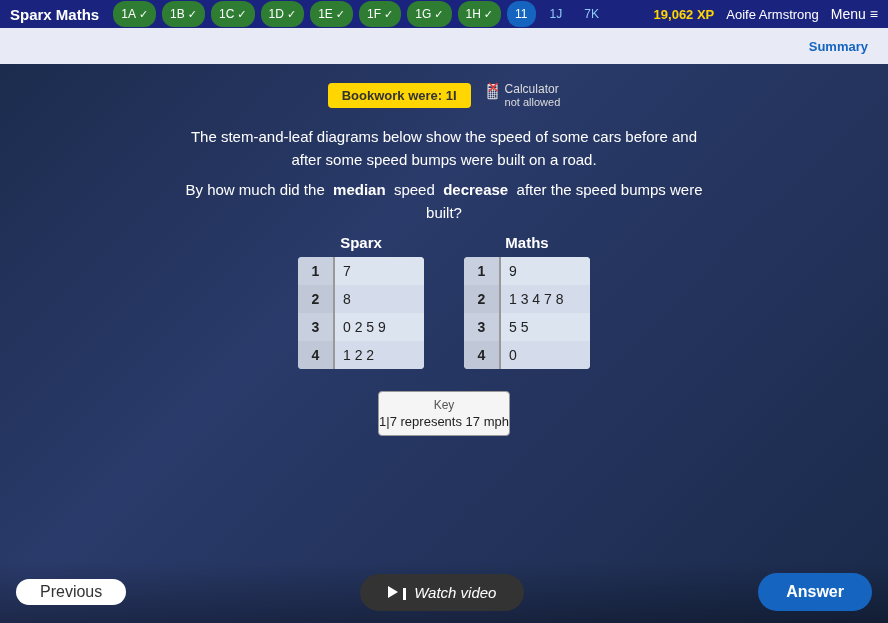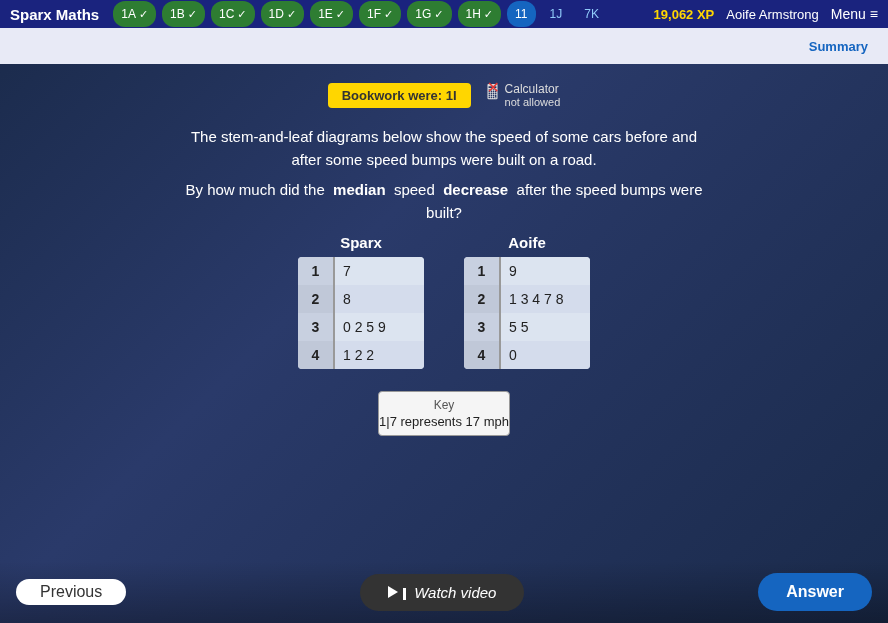--- a/index.html
+++ b/index.html
@@ -418,21 +418,21 @@
           </tr>
           <tr>
             <td class="stem-col">4</td>
             <td class="leaf-col">1 2 2</td>
           </tr>
         </tbody>
       </table>
     </div>
 
     <div class="table-group">
-      <div class="table-title">Aoife</div>
+      <div class="table-title">Maths</div>
       <table class="stem-table">
         <tbody>
           <tr>
             <td class="stem-col">1</td>
             <td class="leaf-col">9</td>
           </tr>
           <tr>
             <td class="stem-col">2</td>
             <td class="leaf-col">1 3 4 7 8</td>
           </tr>

